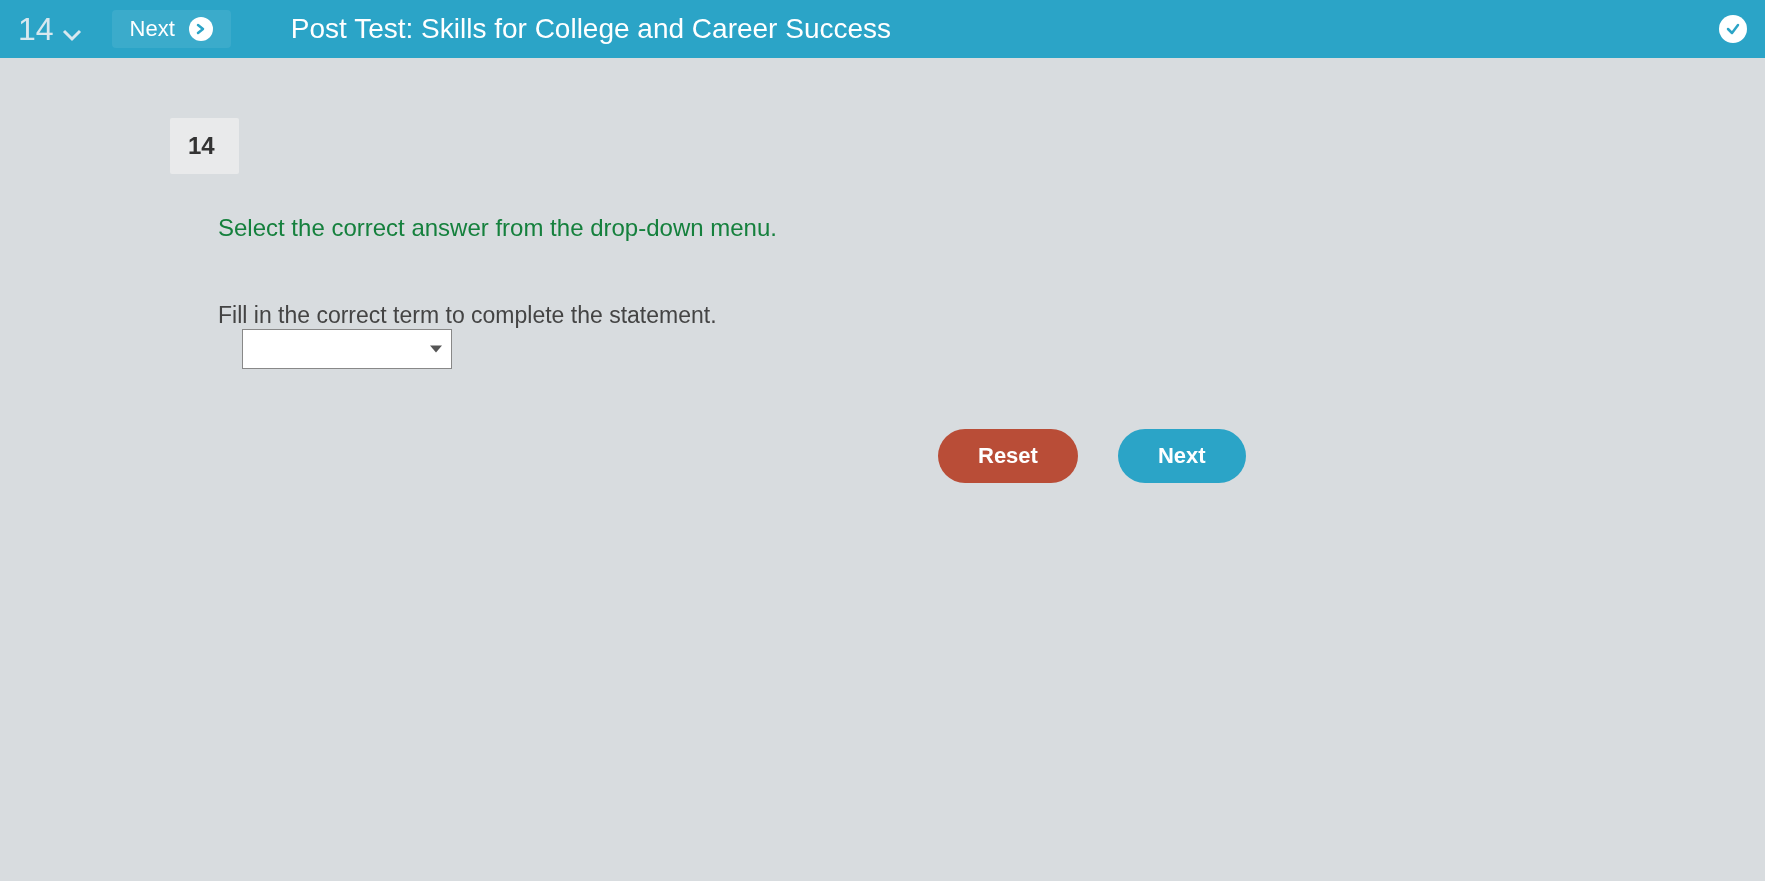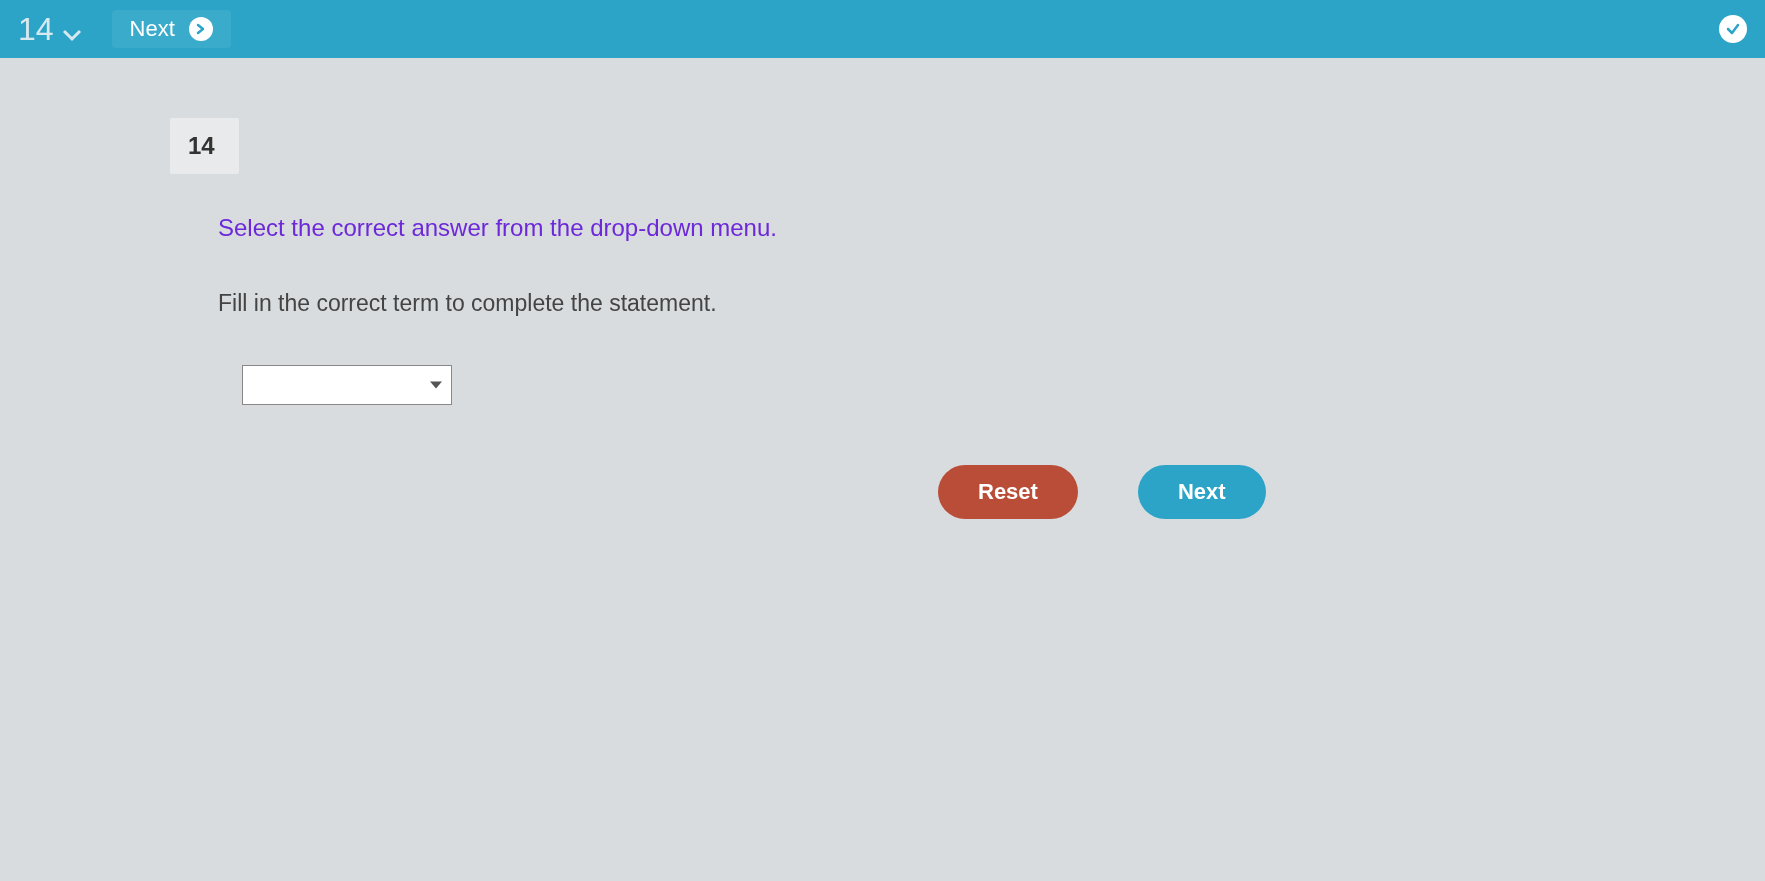--- a/index.html
+++ b/index.html
@@ -88,27 +88,26 @@
       font-weight: bold;
       color: #333;
       border-radius: 2px;
       margin-bottom: 30px;
     }
     .question-body {
       padding: 10px 0 0 48px;
     }
     .instruction {
       font-size: 24px;
-      color: #6d28d9;
-      margin-bottom: 48px;
+      color: #15803d;
+      margin-bottom: 60px;
     }
     .subinstruction {
       font-size: 23px;
       color: #444;
-      margin-bottom: 48px;
     }
     .statement-row {
       display: flex;
       align-items: center;
       margin-left: 24px;
       margin-bottom: 60px;
     }
     .dropdown {
       width: 210px;
       height: 40px;
@@ -139,21 +138,21 @@
       border-top: 7px solid #555;
       pointer-events: none;
     }
     .statement-text {
       font-size: 23px;
       color: #444;
       margin-left: 24px;
     }
     .button-row {
       display: flex;
-      gap: 60px;
+      gap: 40px;
       margin-left: 720px;
     }
     .pill-button {
       border: none;
       border-radius: 999px;
       padding: 14px 40px;
       font-size: 22px;
       font-weight: bold;
       color: #fff;
       cursor: pointer;
@@ -178,20 +177,21 @@
     </span>
   </div>
   <div class="next-nav">
     <span>Next</span>
     <span class="arrow-circle">
       <svg width="12" height="12" viewBox="0 0 12 12">
           <path d="M3 2 L8 6 L3 10" stroke="#2ba4c7" stroke-width="2.5" fill="none" stroke-linecap="round" stroke-linejoin="round"></path>
         </svg>
     </span>
   </div>
+  <div class="page-title">Post Test: Skills for College and Career Success</div>
   <div class="check-icon">
     <svg width="16" height="16" viewBox="0 0 16 16">
         <path d="M3 8 L7 12 L13 4" stroke="#2ba4c7" stroke-width="2.5" fill="none" stroke-linecap="round" stroke-linejoin="round"></path>
       </svg>
   </div>
 </div>
 
 <div class="content-wrap">
   <div class="question-number-box">14</div>
 

